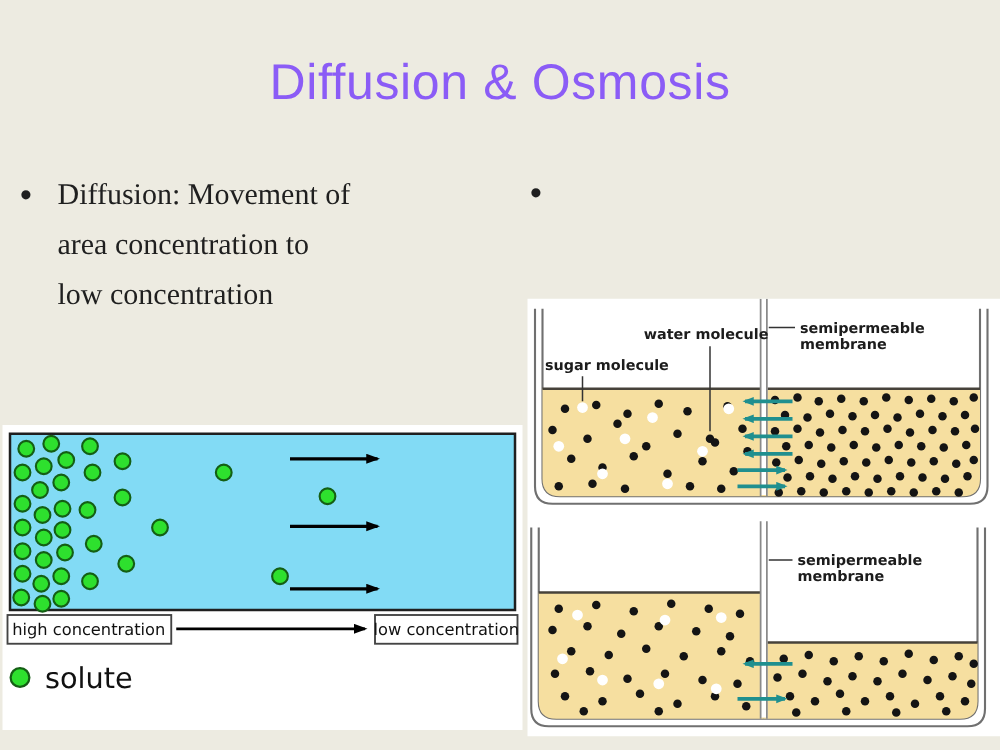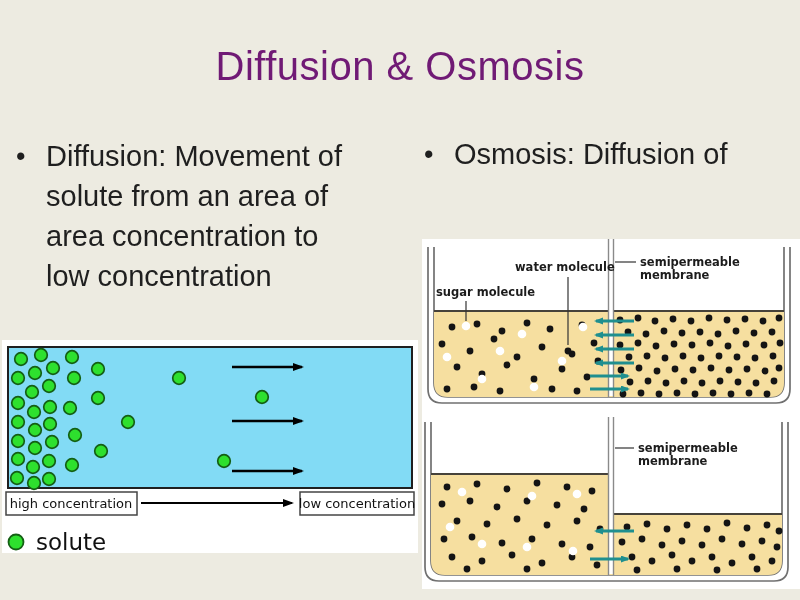--- a/index.html
+++ b/index.html
@@ -1,54 +1,52 @@
 <!DOCTYPE html>
 <html><head>
 <meta charset="utf-8">
 <style>
   html,body{margin:0;padding:0;}
   body{width:800px;height:600px;overflow:hidden;font-family:"Liberation Sans",sans-serif;}
   .slide{position:absolute;top:0;left:0;width:800px;height:600px;background:#edebe1;}
   .title{position:absolute;top:44px;left:0;width:800px;text-align:center;
-         font-size:40px;color:#701a75;letter-spacing:0.5px;}
+         font-size:40px;color:#8b5cf6;letter-spacing:0.5px;}
   .bullet-block{position:absolute;display:flex;color:#1f1f1f;}
   .bullet-left{top:136px;left:16px;width:402px;}
   .bullet-right{top:134px;left:424px;width:372px;}
   .bullet-char{font-size:27px;width:30px;line-height:40px;flex:0 0 30px;}
-  .bullet-lines{font-size:29px;line-height:40px;}
+  .bullet-lines{font-size:24px;line-height:40px;font-family:Liberation Serif, serif;}
   .figure{position:absolute;background:#ffffff;}
-  .fig-diffusion{left:2px;top:340px;width:416px;height:213px;}
+  .fig-diffusion{left:2px;top:340px;width:416px;height:244px;}
   .fig-osmosis{left:422px;top:239px;width:378px;height:350px;}
   svg{display:block;}
   text{font-family:"DejaVu Sans",sans-serif;}
   .boxlabel{font-size:13px;fill:#111111;}
   .legendlabel{font-size:23px;fill:#111111;}
   .oslabel{font-size:11.5px;font-weight:bold;fill:#1c1c1c;}
 </style>
 </head>
 <body>
 
 <div class="slide">
 
   <div class="title">Diffusion &amp; Osmosis</div>
 
   <div class="bullet-block bullet-left">
     <span class="bullet-char">•</span>
     <div class="bullet-lines">
       <div>Diffusion: Movement of</div>
-      <div>solute from an area of</div>
       <div>area concentration to</div>
       <div>low concentration</div>
     </div>
   </div>
 
   <div class="bullet-block bullet-right">
     <span class="bullet-char">•</span>
     <div class="bullet-lines">
-      <div>Osmosis: Diffusion of</div>
     </div>
   </div>
 
   <div class="figure fig-diffusion">
     <svg width="416" height="213" viewBox="0 0 416 213">
       <defs>
         <marker id="ah-black" markerWidth="12" markerHeight="10" refX="9" refY="4" orient="auto" markerUnits="userSpaceOnUse">
           <path d="M0,0 L11,4 L0,8 Z" fill="#000000"></path>
         </marker>
       </defs>

